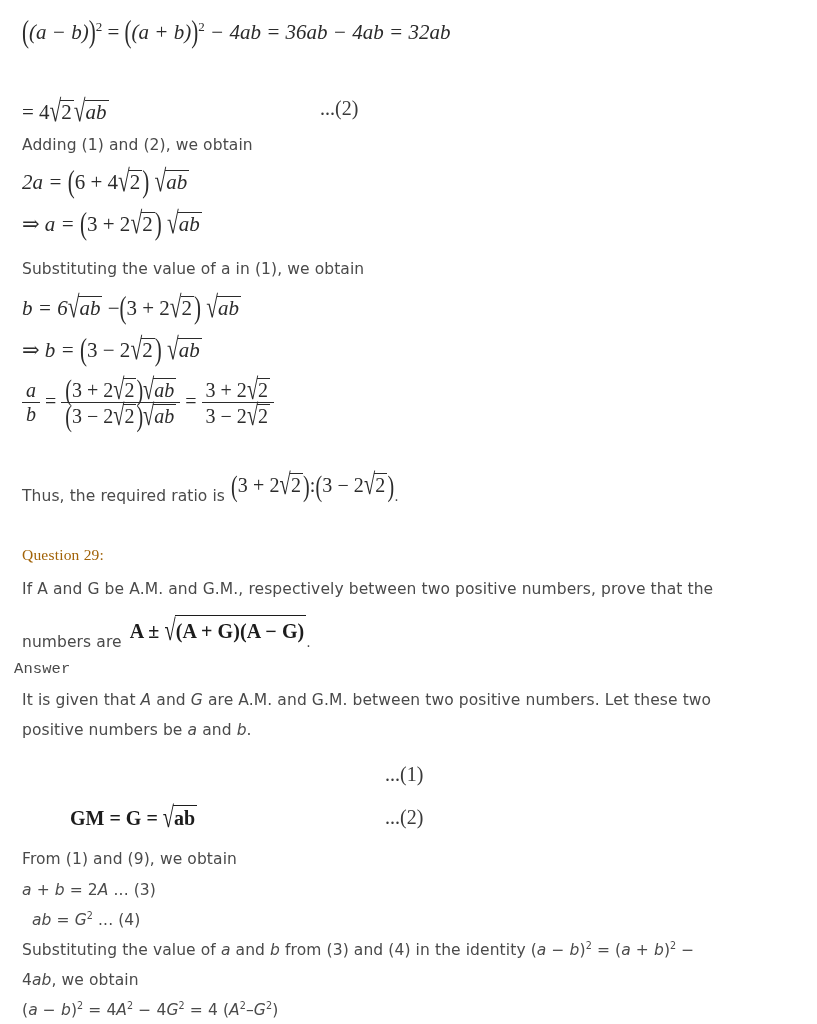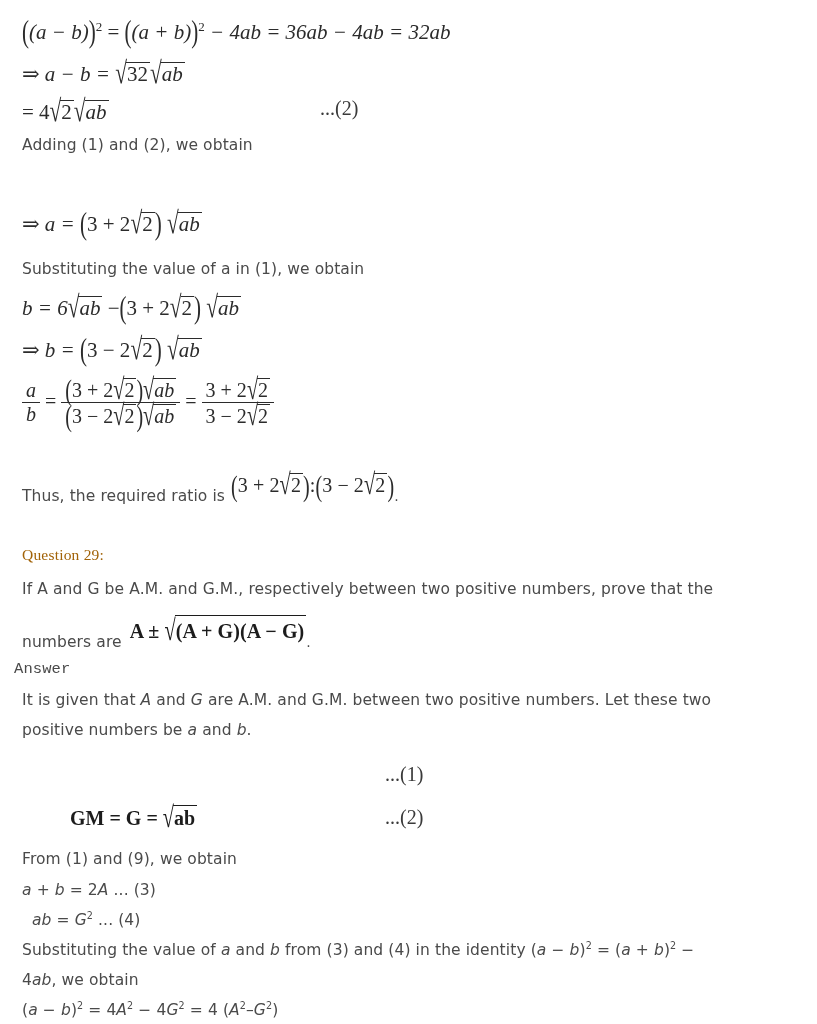--- a/index.html
+++ b/index.html
@@ -118,36 +118,36 @@
 <body>
 
 <div class="page">
 
   <div class="ln math" style="left:22px; top:22px;">
     <span class="par">(</span><span class="mi">(a − b)</span><span class="par">)</span><sup class="ex">2</sup>
     <span> = </span><span class="par">(</span><span class="mi">(a + b)</span><span class="par">)</span><sup class="ex">2</sup>
     <span class="mi">− 4ab = 36ab − 4ab = 32ab</span>
   </div>
 
-  <div class="ln math" style="left:22px; top:62px;">
-    <span>⇒</span>
-    <span class="mi">a − b = </span><span class="sqrt"><span class="rad">√</span><span class="rand">32</span></span><span class="sqrt"><span class="rad">√</span><span class="rand mi">ab</span></span>
-  </div>
 
   <div class="ln math" style="left:22px; top:100px;">
     <span>= 4</span><span class="sqrt"><span class="rad">√</span><span class="rand">2</span></span><span class="sqrt"><span class="rad">√</span><span class="rand mi">ab</span></span>
   </div>
   <div class="ln eqlabel" style="left:320px; top:97px;">
     <span>...(2)</span>
   </div>
 
   <div class="ln prose" style="left:22px; top:134px;">
     <span>Adding (1) and (2), we obtain</span>
   </div>
 
+  <div class="ln math" style="left:22px; top:170px;">
+    <span class="mi">2a = </span><span class="par">(</span><span>6 + 4</span><span class="sqrt"><span class="rad">√</span><span class="rand">2</span></span><span class="par">)</span>
+    <span class="sqrt"><span class="rad">√</span><span class="rand mi">ab</span></span>
+  </div>
 
   <div class="ln math" style="left:22px; top:212px;">
     <span>⇒</span>
     <span class="mi">a = </span><span class="par">(</span><span>3 + 2</span><span class="sqrt"><span class="rad">√</span><span class="rand">2</span></span><span class="par">)</span>
     <span class="sqrt"><span class="rad">√</span><span class="rand mi">ab</span></span>
   </div>
 
   <div class="ln prose" style="left:22px; top:258px;">
     <span>Substituting the value of a in (1), we obtain</span>
   </div>

